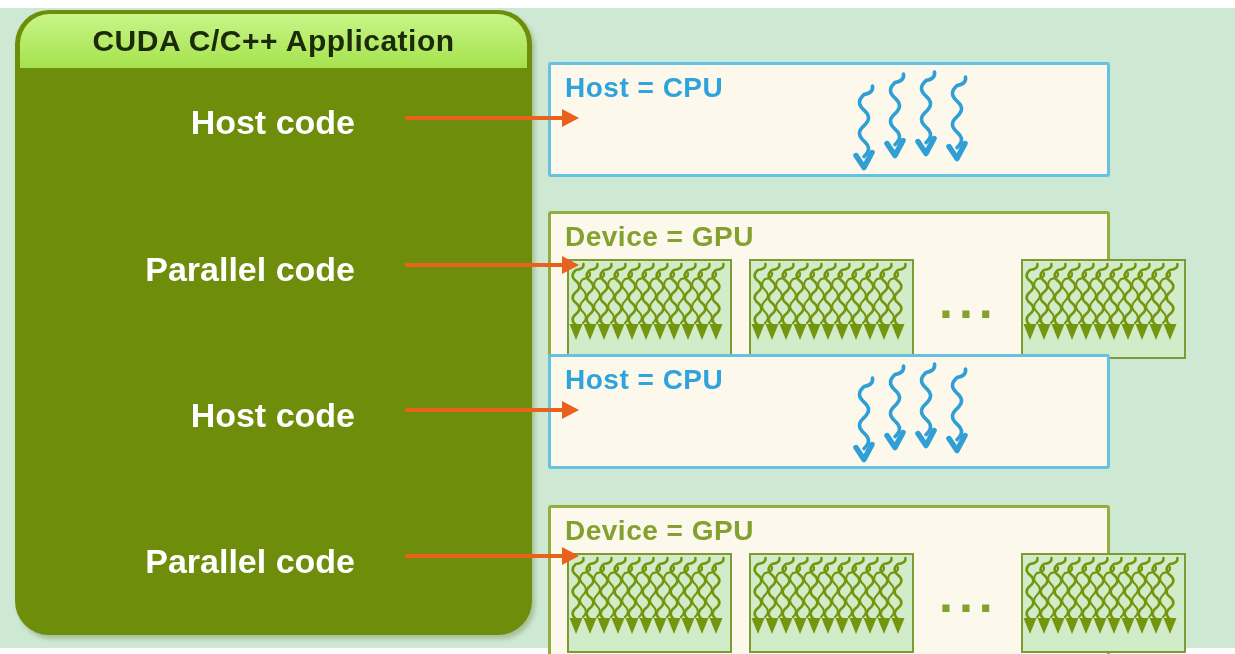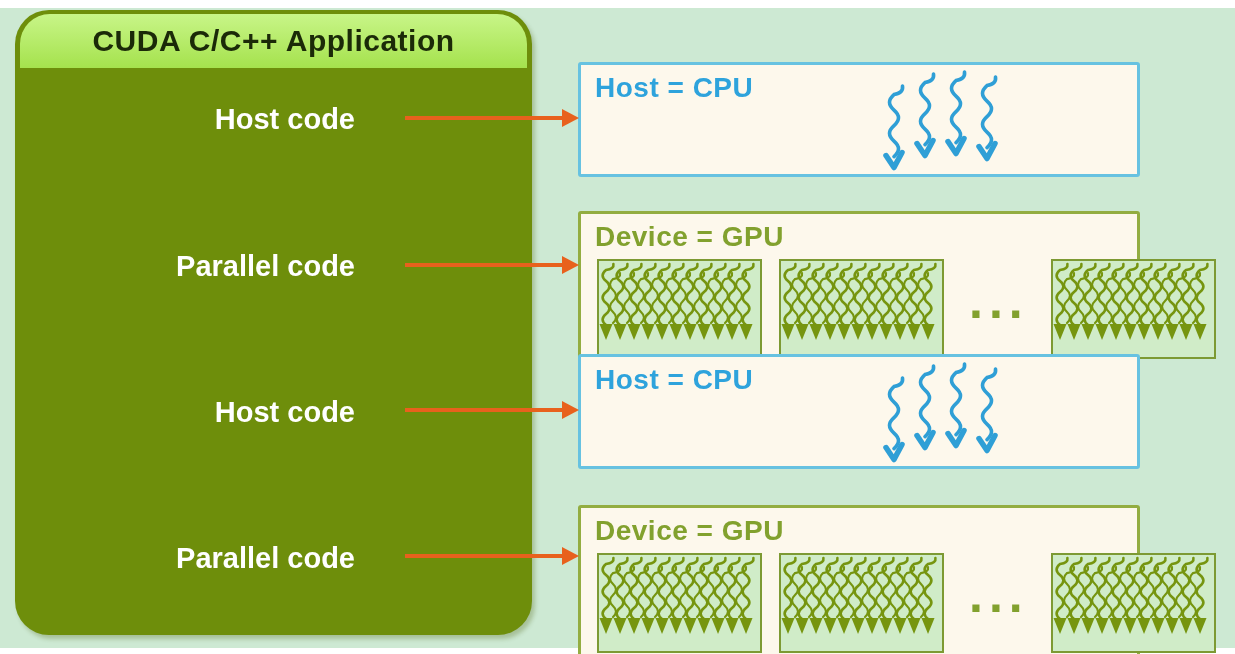--- a/index.html
+++ b/index.html
@@ -19,30 +19,30 @@
     position:absolute;left:5px;top:4px;width:507px;height:54px;
     border-radius:30px 30px 0 0;
     background:linear-gradient(180deg,var(--header_light) 0%,var(--header_dark) 100%);
     display:flex;align-items:center;justify-content:center;
     font-size:30px;font-weight:bold;color:var(--header_text);
     letter-spacing:0.5px;
     text-align:right;
   }
   .code-label{
     position:absolute;left:95px;width:260px;text-align:right;
-    color:var(--label_text);font-size:29px;font-weight:bold;z-index:2;
+    color:var(--label_text);font-size:34px;font-weight:bold;z-index:2;
   }
   .h-arrow{position:absolute;left:405px;width:158px;height:4px;background:var(--arrow_orange);z-index:2;}
   .h-arrow::after{
     content:"";position:absolute;right:-16px;top:-7px;
     border-left:17px solid var(--arrow_orange);
     border-top:9px solid transparent;border-bottom:9px solid transparent;
   }
   
-  .box{position:absolute;left:578px;width:562px;background:var(--box_bg);box-sizing:border-box;border-radius:3px;}
+  .box{position:absolute;left:548px;width:562px;background:var(--box_bg);box-sizing:border-box;border-radius:3px;}
   .hbox{border:3px solid var(--host_border);}
   .dbox{border:3px solid var(--device_border);margin-top:28px;}
   .box-label{position:absolute;left:14px;top:7px;font-size:28px;font-weight:600;letter-spacing:0.5px;}
   .host-text{color:var(--host_text);}
   .device-text{color:var(--device_text);}
   .cpu-threads{position:absolute;left:300px;top:4px;width:130px;height:106px;}
   .cpu-threads svg{width:100%;height:100%;}
   .blocks{position:absolute;left:0;top:45px;width:100%;height:100px;}
   .thread-block{
     position:absolute;top:0;width:165px;height:100px;box-sizing:border-box;

